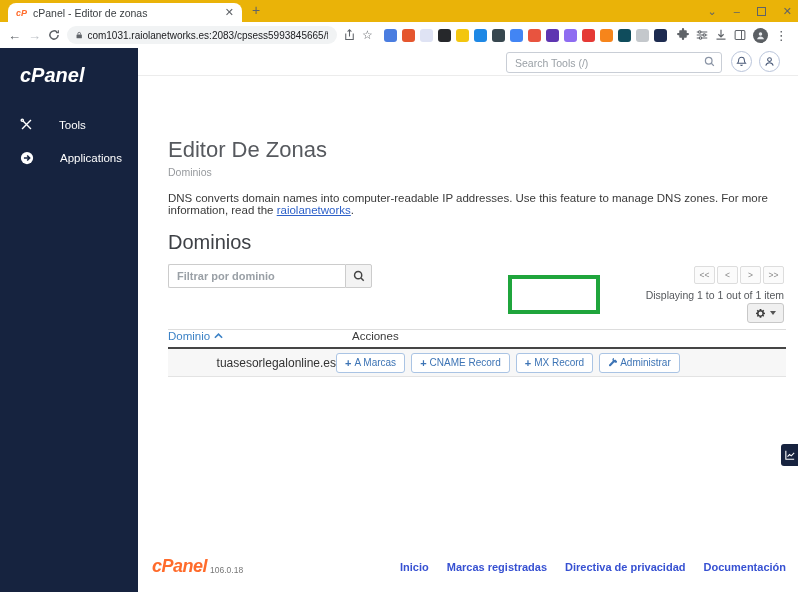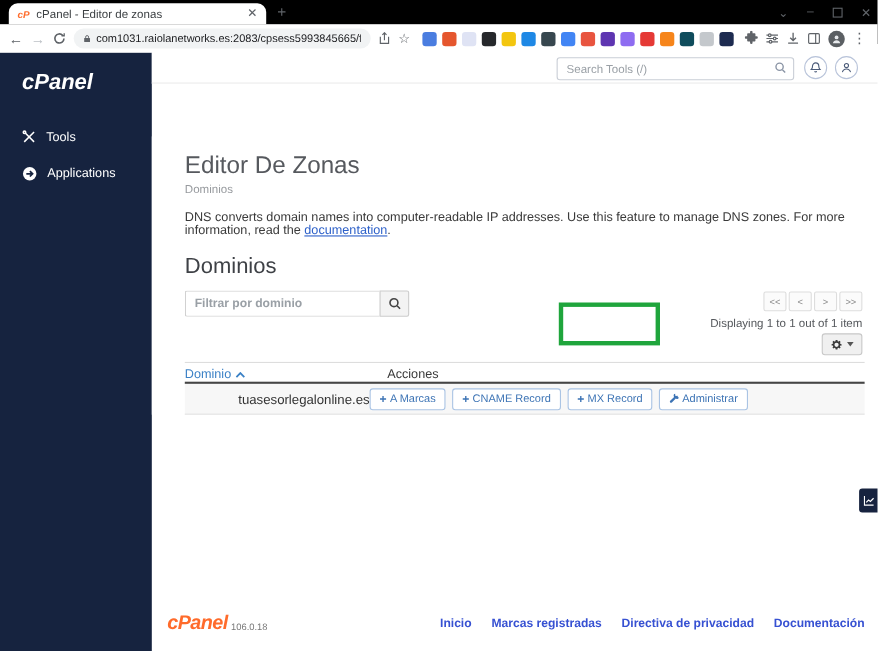--- a/index.html
+++ b/index.html
@@ -1,20 +1,20 @@
 <!DOCTYPE html>
 <html><head>
 <meta charset="utf-8">
 <style>
   * { margin:0; padding:0; box-sizing:border-box; }
   html,body { font-family:"Liberation Sans","DejaVu Sans",sans-serif; }
   #screen { position:relative; width:798px; height:592px; background:#fff; overflow:hidden; }
 
   
-  .titlebar { position:absolute; top:0; left:0; right:0; height:40px; background:#000000; }
+  .titlebar { position:absolute; top:0; left:0; right:0; height:40px; background:#eab308; }
   .tab { position:absolute; left:8px; top:3px; width:234px; height:19px; background:#fff;
          border-radius:8px 8px 0 0; display:flex; align-items:center; gap:6px; padding:0 8px; }
   .favicon { font-size:9px; font-weight:bold; font-style:italic; color:#ff6c2c; }
   .tab-title { flex:1; font-size:10.5px; color:#3c4043; white-space:nowrap; overflow:hidden; text-overflow:ellipsis; }
   .tab-close { font-size:11px; color:#5f6368; line-height:1; cursor:default; }
   .new-tab { position:absolute; left:252px; top:2px; font-size:14px; color:#5f6368; }
   .win-controls { position:absolute; right:6px; top:0; height:22px; display:flex; align-items:center; gap:17px;
                   font-size:11px; color:#5f6368; }
   .navbar { position:absolute; top:22px; left:0; right:0; height:26px; background:#fff;
             display:flex; align-items:center; padding:0 8px; gap:7px; }
@@ -25,21 +25,21 @@
   .url-text { font-size:10px; color:#202124; white-space:nowrap; overflow:hidden; }
   .ext-row { display:flex; align-items:center; gap:5px; margin-left:4px; }
   .ext-icon { width:13px; height:13px; border-radius:3px; display:inline-block; }
   .chrome-gray { color:#5f6368; font-size:12px; }
   .avatar-sm { width:15px; height:15px; border-radius:50%; background:#5b5f63; display:flex; align-items:center; justify-content:center; }
 
   
   .sidebar { position:absolute; top:48px; left:0; width:138px; bottom:0; background:#16233f; color:#fff; }
   .logo { font-size:20px; font-weight:bold; font-style:italic; padding:16px 0 0 20px; letter-spacing:0; }
   .side-items { margin-top:26px; display:flex; flex-direction:column; gap:10px; }
-  .side-item { display:flex; align-items:center; gap:9px; padding:5px 0 5px 20px; font-size:11.5px; cursor:pointer; }
+  .side-item { display:flex; align-items:center; gap:26px; padding:5px 0 5px 20px; font-size:11.5px; cursor:pointer; }
   .side-item svg { flex:0 0 auto; }
 
   .topbar { position:absolute; left:138px; top:48px; right:0; height:28px; background:#fff;
             border-bottom:1px solid #ececec; }
   .search-wrap { position:absolute; right:76px; top:4px; width:216px; height:21px;margin-left:40px; }
   .search-input { width:100%; height:100%; border:1px solid #c9ced6; border-radius:3px; font-size:10.5px;
                   padding:0 24px 0 8px; color:#444; outline:none; font-family:inherit; }
   .search-input::placeholder { color:#9aa0a6; }
   .search-glass { position:absolute; right:7px; top:4px; }
   .round-btn { position:absolute; top:3px; width:21px; height:21px; border-radius:50%;
@@ -63,21 +63,21 @@
   .pg-btn { border:1px solid #ddd; background:#fbfbfb; color:#8a8a8a; font-size:8.5px; width:21px; height:18px;
             margin-left:2px; border-radius:2px; font-family:inherit; }
   .pg-status { font-size:10.5px; color:#55585c; margin-top:5px; }
   .gear-row { display:flex; justify-content:flex-end; margin-top:15px; padding-right:2px; }
   .gear-btn { height:20px; padding:0 7px; background:#f0f0f0; border:1px solid #c8c8c8; border-radius:3px;
               display:flex; align-items:center; gap:4px; font-size:11px; color:#333; }
   .caret-down { width:0; height:0; border-left:3px solid transparent; border-right:3px solid transparent;
                 border-top:4px solid #555; display:inline-block; }
 
   .dom-table { margin-top:6px; border-top:1px solid #ddd; }
-  .t-head { display:flex; align-items:flex-end; height:19px; border-bottom:2px solid #454545; }
+  .t-head { display:flex; align-items:flex-start; height:19px; border-bottom:2px solid #454545; }
   .th-domain { width:168px; font-size:11.5px; color:#3c82c6; display:flex; align-items:center; gap:4px; }
   .th-actions { font-size:11.5px; color:#3a3a3a; padding-left:16px; }
   .t-row { display:flex; align-items:center; height:28px; background:#f7f7f7; border-bottom:1px solid #e3e3e3; }
   .td-domain { width:168px; font-size:12px; color:#333;text-align:right; }
   .td-actions { display:flex; gap:6px; }
   .act-btn { background:#fff; border:1px solid #aac4e4; color:#3d74b5; font-size:10px; height:20px;
              padding:0 8px; border-radius:3px; display:flex; align-items:center; gap:3px; font-family:inherit; }
   .act-btn .plus { font-size:11px; font-weight:bold; }
 
   .highlight-box { position:absolute; left:508px; top:275px; width:92px; height:39px;
@@ -216,21 +216,21 @@
       <svg width="11" height="11" viewBox="0 0 14 14" fill="none" stroke="#4a5a78" stroke-width="1.3">
           <circle cx="7" cy="4.6" r="2.4"></circle>
           <path d="M2.3 12.2c.7-2.6 2.5-3.7 4.7-3.7s4 1.1 4.7 3.7"></path>
         </svg>
     </span>
   </div>
 
   <div class="content">
     <h1 class="page-title">Editor De Zonas</h1>
     <div class="breadcrumb">Dominios</div>
-    <p class="desc"><span>DNS converts domain names into computer-readable IP addresses. Use this feature to manage DNS zones. For more information, read the </span><a href="#">documentation</a><span>.</span></p>
+    <p class="desc"><span>DNS converts domain names into computer-readable IP addresses. Use this feature to manage DNS zones. For more information, read the </span><a href="#">raiolanetworks</a><span>.</span></p>
     <h2 class="section-title">Dominios</h2>
 
     <div class="filter-row">
       <div class="filter-group">
         <input class="filter-input" placeholder="Filtrar por dominio" style="">
         <span class="filter-btn">
           <svg width="12" height="12" viewBox="0 0 14 14" fill="none" stroke="#444" stroke-width="1.7">
               <circle cx="6" cy="6" r="4.2"></circle>
               <path d="m9.3 9.3 3.2 3.2"></path>
             </svg>

